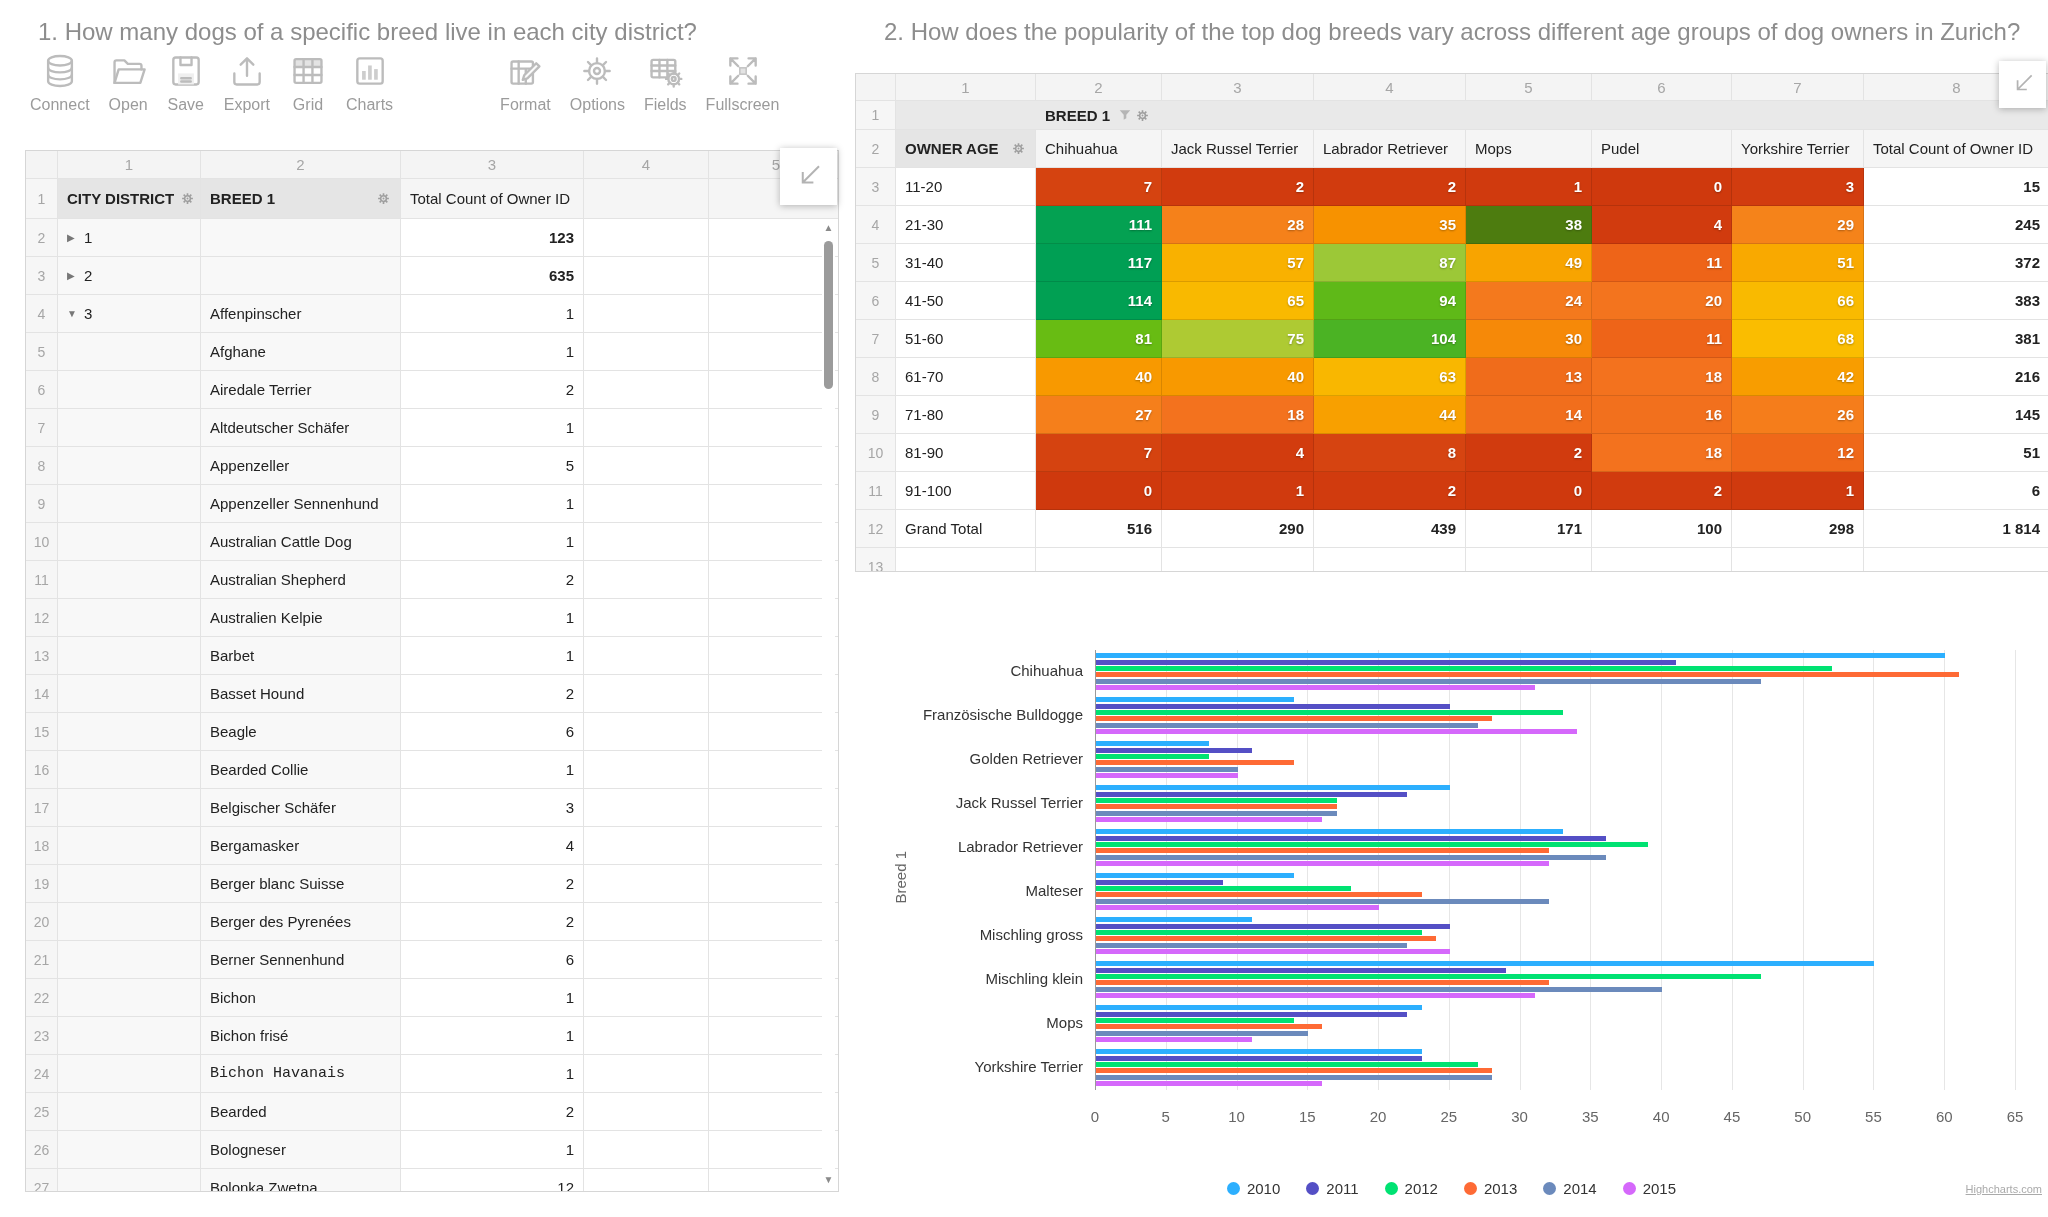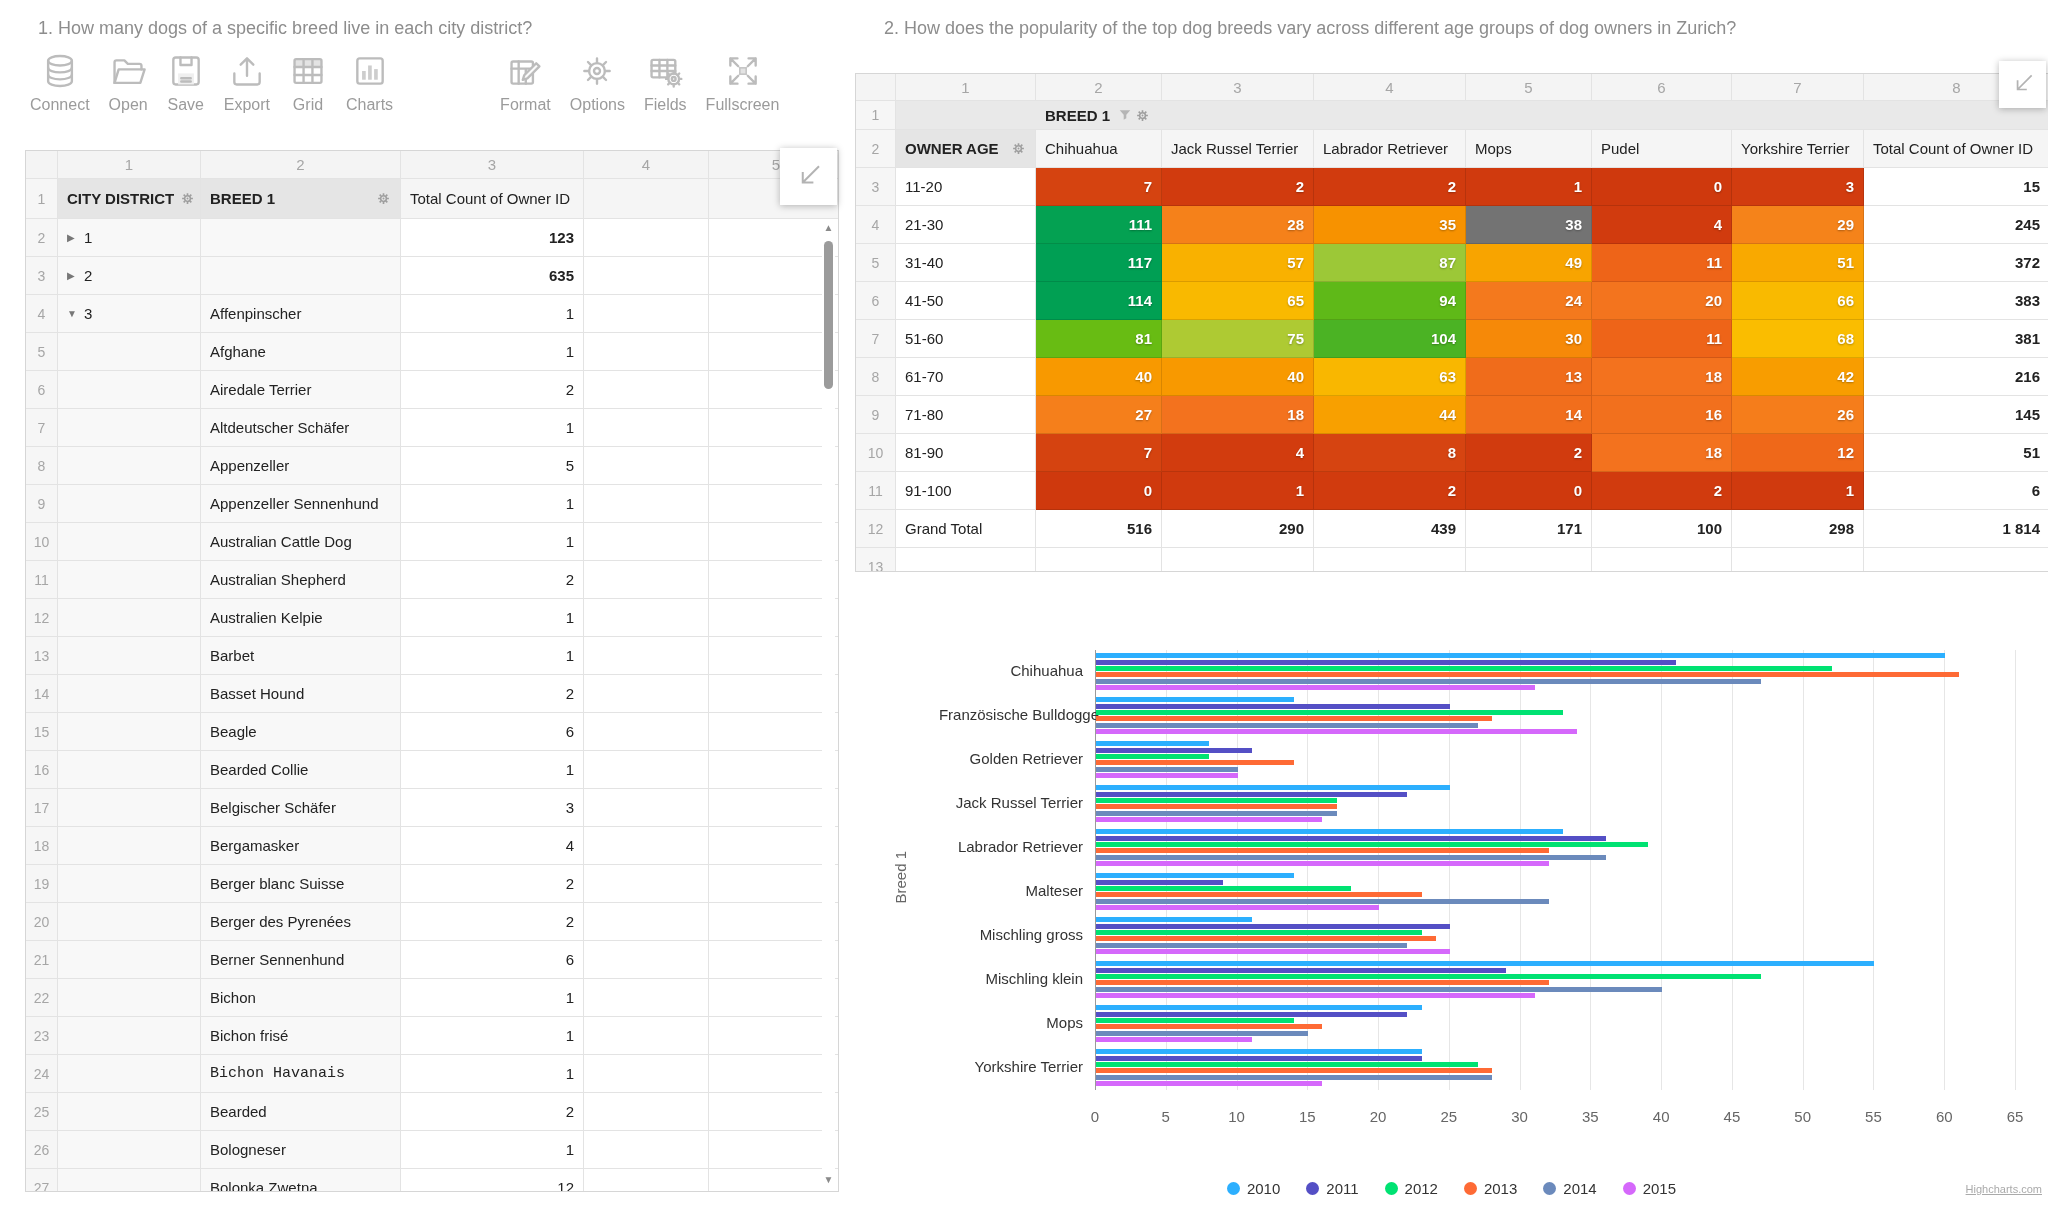--- a/index.html
+++ b/index.html
@@ -1,18 +1,18 @@
 <!DOCTYPE html>
 <html><head>
 <meta charset="utf-8">
 <style>
   html,body{margin:0;padding:0;background:#fff;}
   #canvas{position:relative;width:2048px;height:1217px;background:#fff;overflow:hidden;
           font-family:"Liberation Sans",sans-serif;color:#222;}
-  .panel-title{position:absolute;font-size:18px;font-weight:500;color:#8d8d8d;white-space:nowrap;}
+  .panel-title{position:absolute;font-size:24px;font-weight:500;color:#8d8d8d;white-space:nowrap;}
   
   #toolbar{position:absolute;left:30px;top:52px;display:flex;align-items:flex-start;}
   .tb-item{display:flex;flex-direction:column;align-items:center;margin-right:19px;cursor:pointer;}
   .tb-item.gap{margin-left:88px;}
   .tb-icon{width:38px;height:38px;display:flex;align-items:center;justify-content:center;}
   .tb-label{font-size:16px;color:#9b9b9b;margin-top:6px;white-space:nowrap;}
   
   .grid{position:absolute;overflow:hidden;border:1px solid #d6d6d6;background:#fff;}
   .grow{display:flex;flex-shrink:0;}
   .gcell{flex-shrink:0;display:flex;align-items:center;box-sizing:border-box;
@@ -488,21 +488,21 @@
         <div class="gcell heat" style="width: 140px; height: 38px; background: rgb(207, 57, 13);">0</div>
         <div class="gcell heat" style="width: 132px; height: 38px; background: rgb(210, 60, 15);">3</div>
         <div class="gcell num bold" style="width: 186px; height: 38px;">15</div>
       </div>
       <div class="grow">
         <div class="gcell rn" style="width: 40px; height: 38px;">4</div>
         <div class="gcell " style="width: 140px; height: 38px;">21-30</div>
         <div class="gcell heat" style="width: 126px; height: 38px; background: rgb(4, 161, 82);">111</div>
         <div class="gcell heat" style="width: 152px; height: 38px; background: rgb(245, 129, 26);">28</div>
         <div class="gcell heat" style="width: 152px; height: 38px; background: rgb(247, 146, 0);">35</div>
-        <div class="gcell heat" style="width: 126px; height: 38px; background: #737373;">38</div>
+        <div class="gcell heat" style="width: 126px; height: 38px; background: #4d7c0f;">38</div>
         <div class="gcell heat" style="width: 140px; height: 38px; background: rgb(209, 59, 14);">4</div>
         <div class="gcell heat" style="width: 132px; height: 38px; background: rgb(245, 131, 26);">29</div>
         <div class="gcell num bold" style="width: 186px; height: 38px;">245</div>
       </div>
       <div class="grow">
         <div class="gcell rn" style="width: 40px; height: 38px;">5</div>
         <div class="gcell " style="width: 140px; height: 38px;">31-40</div>
         <div class="gcell heat" style="width: 126px; height: 38px; background: rgb(0, 159, 84);">117</div>
         <div class="gcell heat" style="width: 152px; height: 38px; background: rgb(249, 177, 0);">57</div>
         <div class="gcell heat" style="width: 152px; height: 38px; background: rgb(156, 200, 55);">87</div>
@@ -637,21 +637,21 @@
       <div class="ctick" style="left: 1067.23px; top: 513px;">60</div>
       <div class="cgrid" style="left: 1160px; top: 55px; height: 440px;"></div>
       <div class="ctick" style="left: 1138px; top: 513px;">65</div>
       <div class="ccat" style="left: 0px; top: 67px; width: 228px;">Chihuahua</div>
       <div class="cbar" style="left: 241px; top: 58.2px; width: 849.231px; background: rgb(44, 175, 254);"></div>
       <div class="cbar" style="left: 241px; top: 64.6px; width: 580.308px; background: rgb(84, 79, 197);"></div>
       <div class="cbar" style="left: 241px; top: 71px; width: 736px; background: rgb(0, 226, 114);"></div>
       <div class="cbar" style="left: 241px; top: 77.4px; width: 863.385px; background: rgb(254, 106, 53);"></div>
       <div class="cbar" style="left: 241px; top: 83.8px; width: 665.231px; background: rgb(107, 138, 188);"></div>
       <div class="cbar" style="left: 241px; top: 90.2px; width: 438.769px; background: rgb(213, 104, 251);"></div>
-      <div class="ccat" style="left: 16px; top: 111px; width: 228px;">Französische Bulldogge</div>
+      <div class="ccat" style="left: 0px; top: 111px; width: 228px;">Französische Bulldogge</div>
       <div class="cbar" style="left: 241px; top: 102.2px; width: 198.154px; background: rgb(44, 175, 254);"></div>
       <div class="cbar" style="left: 241px; top: 108.6px; width: 353.846px; background: rgb(84, 79, 197);"></div>
       <div class="cbar" style="left: 241px; top: 115px; width: 467.077px; background: rgb(0, 226, 114);"></div>
       <div class="cbar" style="left: 241px; top: 121.4px; width: 396.308px; background: rgb(254, 106, 53);"></div>
       <div class="cbar" style="left: 241px; top: 127.8px; width: 382.154px; background: rgb(107, 138, 188);"></div>
       <div class="cbar" style="left: 241px; top: 134.2px; width: 481.231px; background: rgb(213, 104, 251);"></div>
       <div class="ccat" style="left: 0px; top: 155px; width: 228px;">Golden Retriever</div>
       <div class="cbar" style="left: 241px; top: 146.2px; width: 113.231px; background: rgb(44, 175, 254);"></div>
       <div class="cbar" style="left: 241px; top: 152.6px; width: 155.692px; background: rgb(84, 79, 197);"></div>
       <div class="cbar" style="left: 241px; top: 159px; width: 113.231px; background: rgb(0, 226, 114);"></div>

